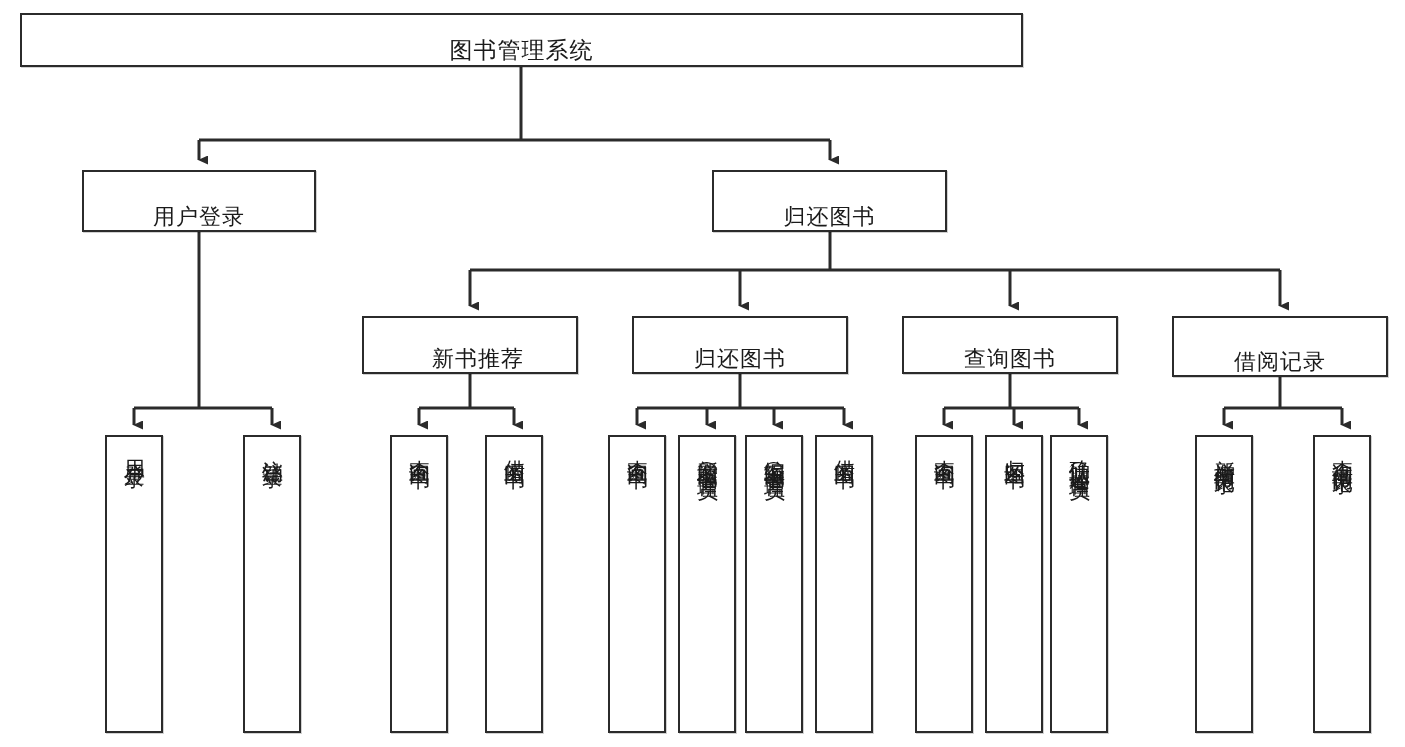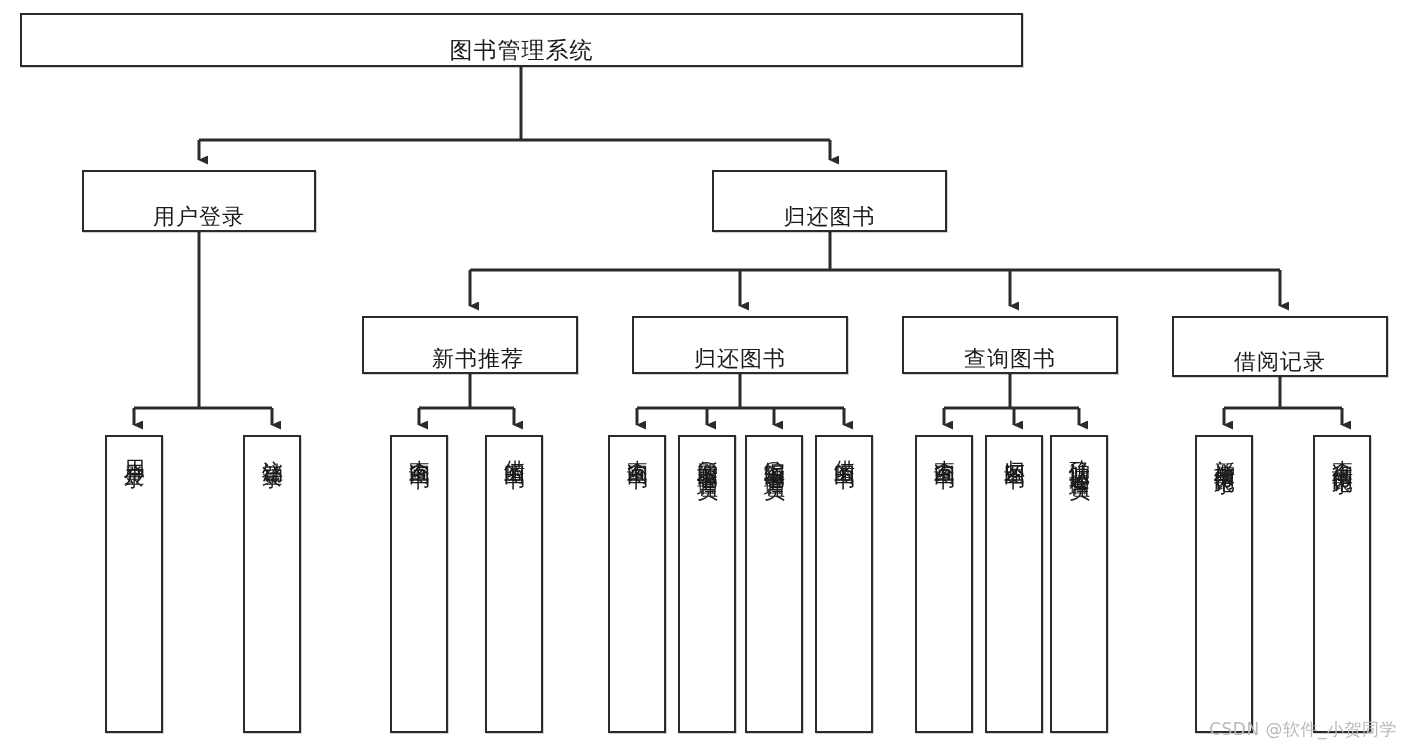--- a/index.html
+++ b/index.html
@@ -184,14 +184,13 @@
         <div class="label">确认归还（管理员）</div>
       </div>
       <div class="node vert" style="left: 1195px; top: 435px; width: 58px; height: 298px;">
         <div class="label">新增借阅记录</div>
       </div>
       <div class="node vert" style="left: 1313px; top: 435px; width: 58px; height: 298px;">
         <div class="label">查询借阅记录</div>
       </div>
     </div>
 
-  <div id="watermark">CSDN @软件_小贺同学</div>
 </div>
 
 </body></html>

